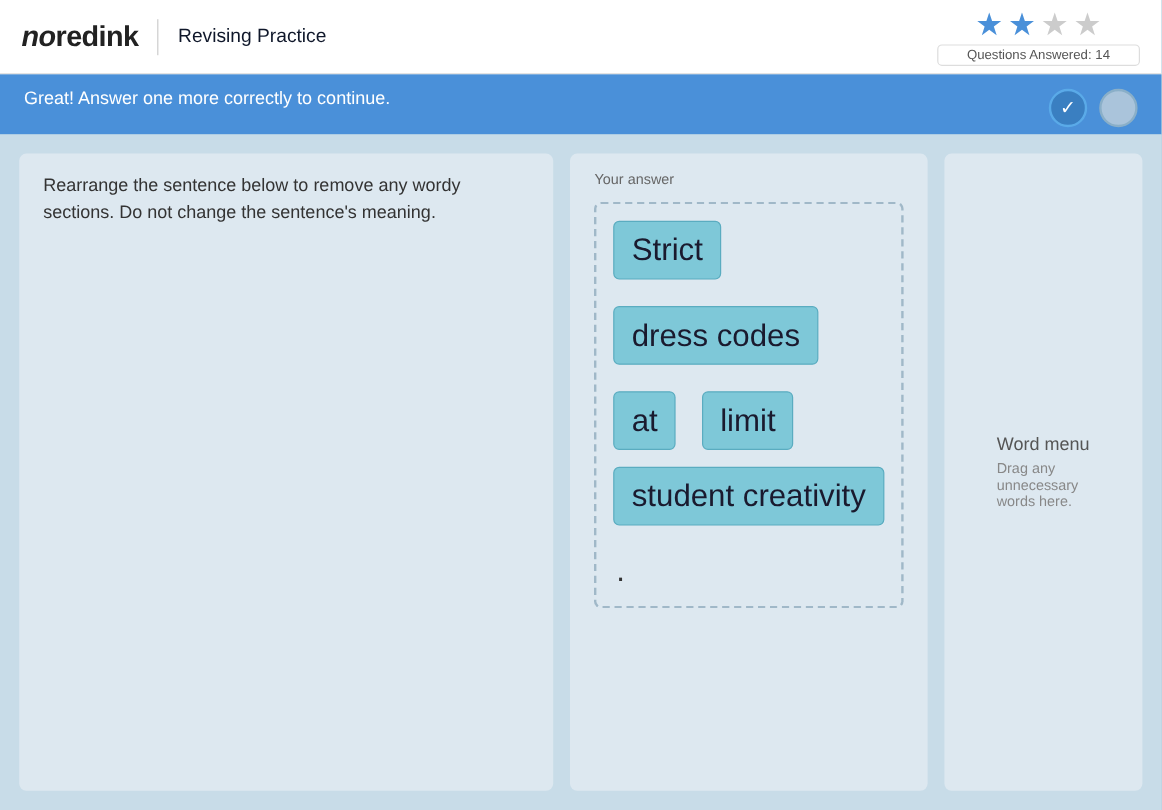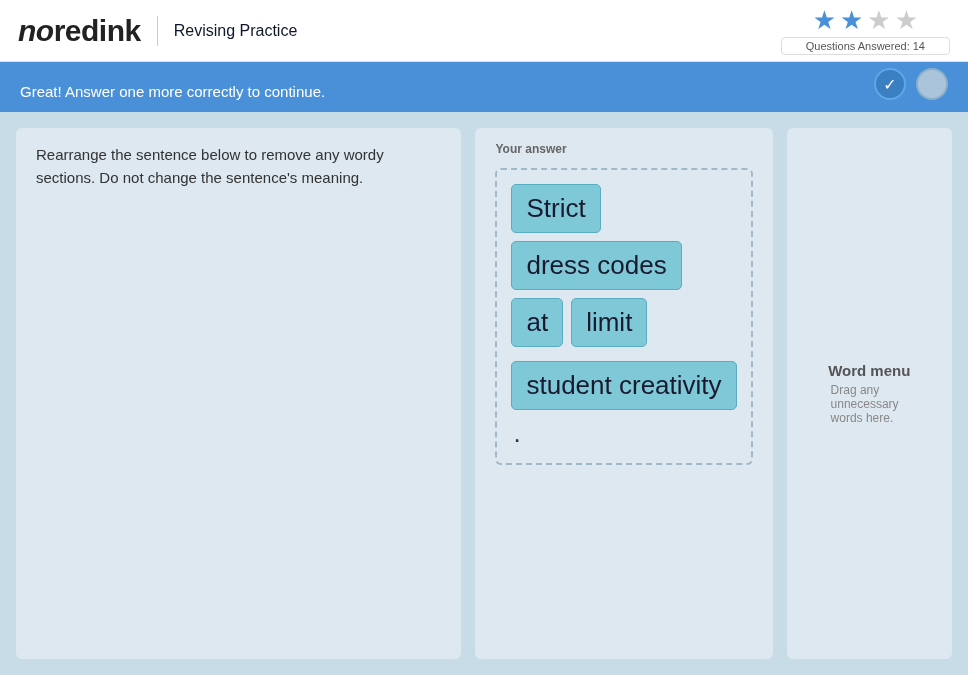--- a/index.html
+++ b/index.html
@@ -18,21 +18,21 @@
     .header {
       background: #ffffff;
       display: flex;
       align-items: center;
       padding: 10px 18px;
       border-bottom: 1px solid #ddd;
       height: 62px;
     }
 
     .logo {
-      font-size: 30px;
+      font-size: 24px;
       font-weight: bold;
       color: #222;
       letter-spacing: -0.5px;
     }
 
     .logo span {
       color: #e05c2a;
     }
 
     .header-divider {
@@ -75,21 +75,21 @@
       border: 1px solid #ddd;
       border-radius: 4px;
       padding: 2px 24px;
       white-space: nowrap;
     }
 
     
     .banner {
       background: #4a90d9;
       display: flex;
-      align-items: flex-end;
+      align-items: flex-start;
       justify-content: space-between;
       padding: 12px 20px;
       height: 50px;
     }
 
     .banner-text {
       color: #fff;
       font-size: 15px;
     }
 
@@ -148,37 +148,36 @@
       background: #dde8f0;
       border-radius: 6px;
       padding: 14px 20px;
       flex: 1;
     }
 
     .your-answer-label {
       font-size: 12px;
       color: #666;
       margin-bottom: 12px;
-      font-weight: bold;
     }
 
     .answer-box {
       border: 2px dashed #a0b8c8;
       border-radius: 6px;
       padding: 14px 14px 14px 14px;
       min-height: 160px;
       display: flex;
       flex-direction: column;
       gap: 14px;
     }
 
     .word-row {
       display: flex;
       flex-wrap: wrap;
-      gap: 8px;
+      gap: 22px;
       align-items: flex-start;
     }
 
     .word-chip {
       background: #7ec8d8;
       border: 1px solid #5aacc0;
       border-radius: 5px;
       padding: 8px 14px;
       font-size: 26px;
       color: #1a1a2e;
@@ -201,21 +200,20 @@
       flex-direction: column;
       align-items: center;
       justify-content: center;
       min-height: 90px;
     }
 
     .word-menu-title {
       font-size: 15px;
       color: #555;
       margin-bottom: 4px;
-      font-weight: bold;
     }
 
     .word-menu-subtitle {
       font-size: 12px;
       color: #888;
       margin-left: 24px;
     }
   </style>
 </head>
 <body>

